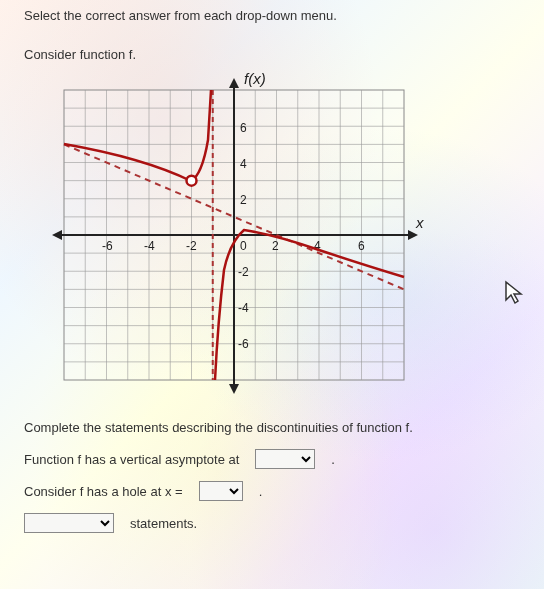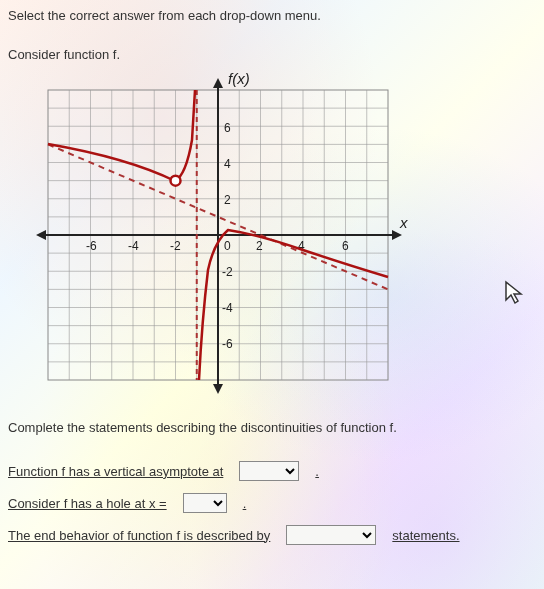--- a/index.html
+++ b/index.html
@@ -21,48 +21,47 @@
     position: absolute;
     inset: 0;
     background: radial-gradient(ellipse at 30% 20%, rgba(255,180,150,0.25), transparent 40%),
                 radial-gradient(ellipse at 70% 50%, rgba(150,200,255,0.25), transparent 40%),
                 radial-gradient(ellipse at 40% 80%, rgba(255,255,150,0.25), transparent 40%),
                 radial-gradient(ellipse at 80% 90%, rgba(200,150,255,0.25), transparent 40%);
     pointer-events: none;
   }
   .content {
     position: relative;
-    padding: 8px 8px;
+    padding: 8px 24px;
   }
   .instruction {
     margin-bottom: 14px;
   }
   .consider {
     margin-bottom: 8px;
     margin-top: 24px;
   }
   .graph-wrap {
     position: relative;
     width: 380px;
     height: 330px;
     margin: 0 0 20px 20px;
   }
   svg.graph {
     width: 100%;
     height: 100%;
   }
   .complete {
-    margin: 18px 0 26px 0;
+    margin: 18px 0 14px 0;
   }
   .stmt {
     margin: 12px 0;
     display: flex;
     align-items: center;
     gap: 16px;
-    text-decoration: underline;
   }
   select.dd {
     border: 1px solid #888;
     background: #f7f7f5;
     font-size: 12px;
     height: 20px;
     min-width: 60px;
   }
   .cursor {
     position: absolute;
@@ -164,21 +163,20 @@
     <span>Function f has a vertical asymptote at</span>
     <select class="dd" value=""><option></option></select>
     <span>.</span>
   </div>
   <div class="stmt">
     <span>Consider f has a hole at x =</span>
     <select class="dd" style="min-width:44px" value=""><option></option></select>
     <span>.</span>
   </div>
   <div class="stmt">
-    <span>The end behavior of function f is described by</span>
     <select class="dd" style="min-width:90px" value=""><option></option></select>
     <span>statements.</span>
   </div>
 </div>
 
 <svg class="cursor" width="22" height="26">
   <path d="M 2 2 L 2 20 L 7 15 L 11 23 L 14 21 L 10 14 L 17 14 Z" fill="#fff" stroke="#333" stroke-width="1.5"></path>
 </svg>
 
 </body></html>

